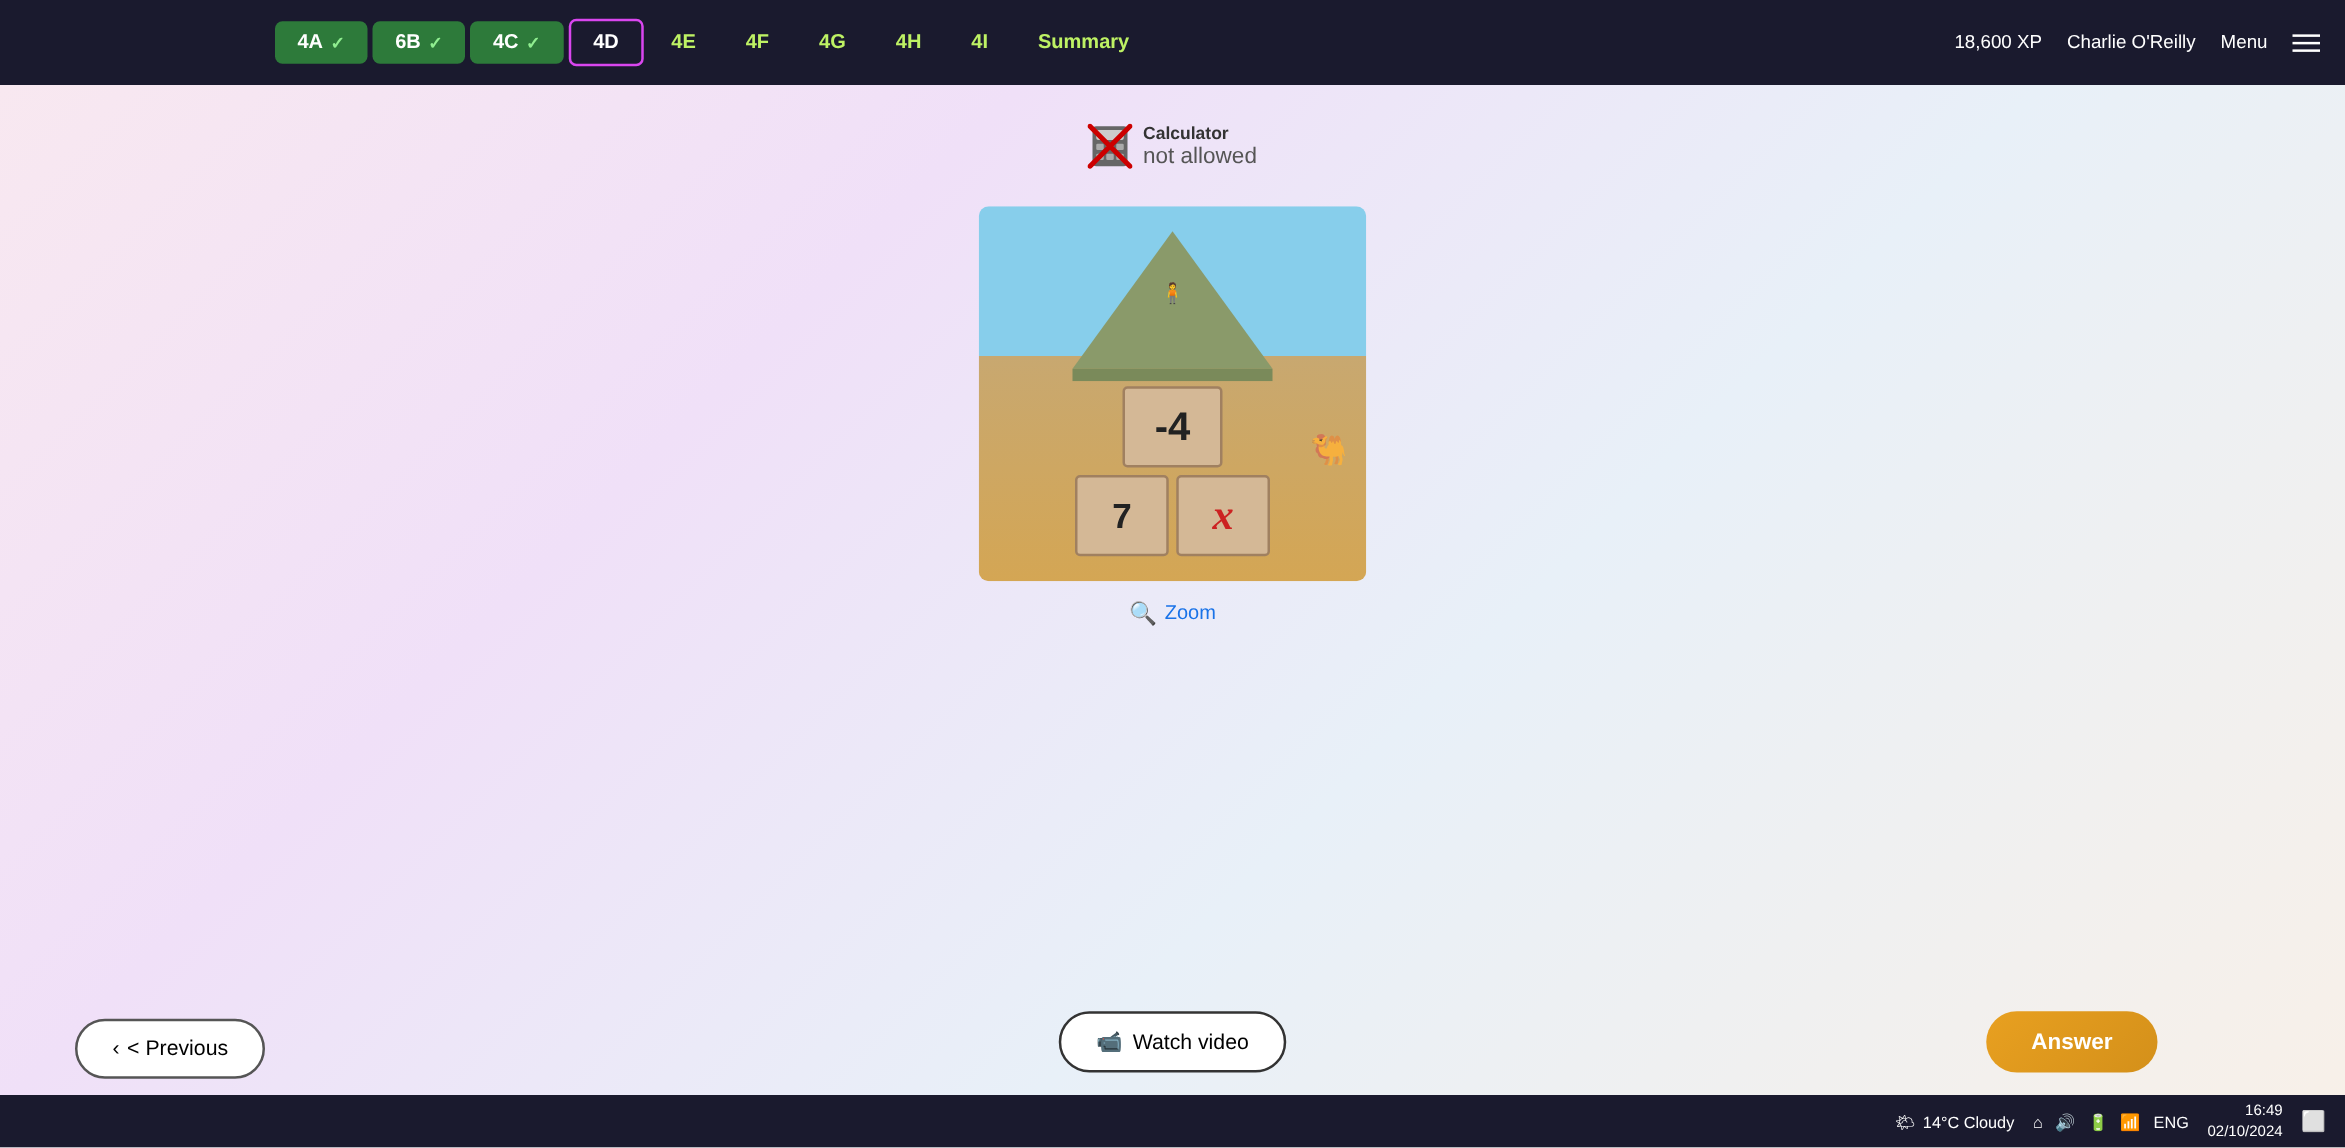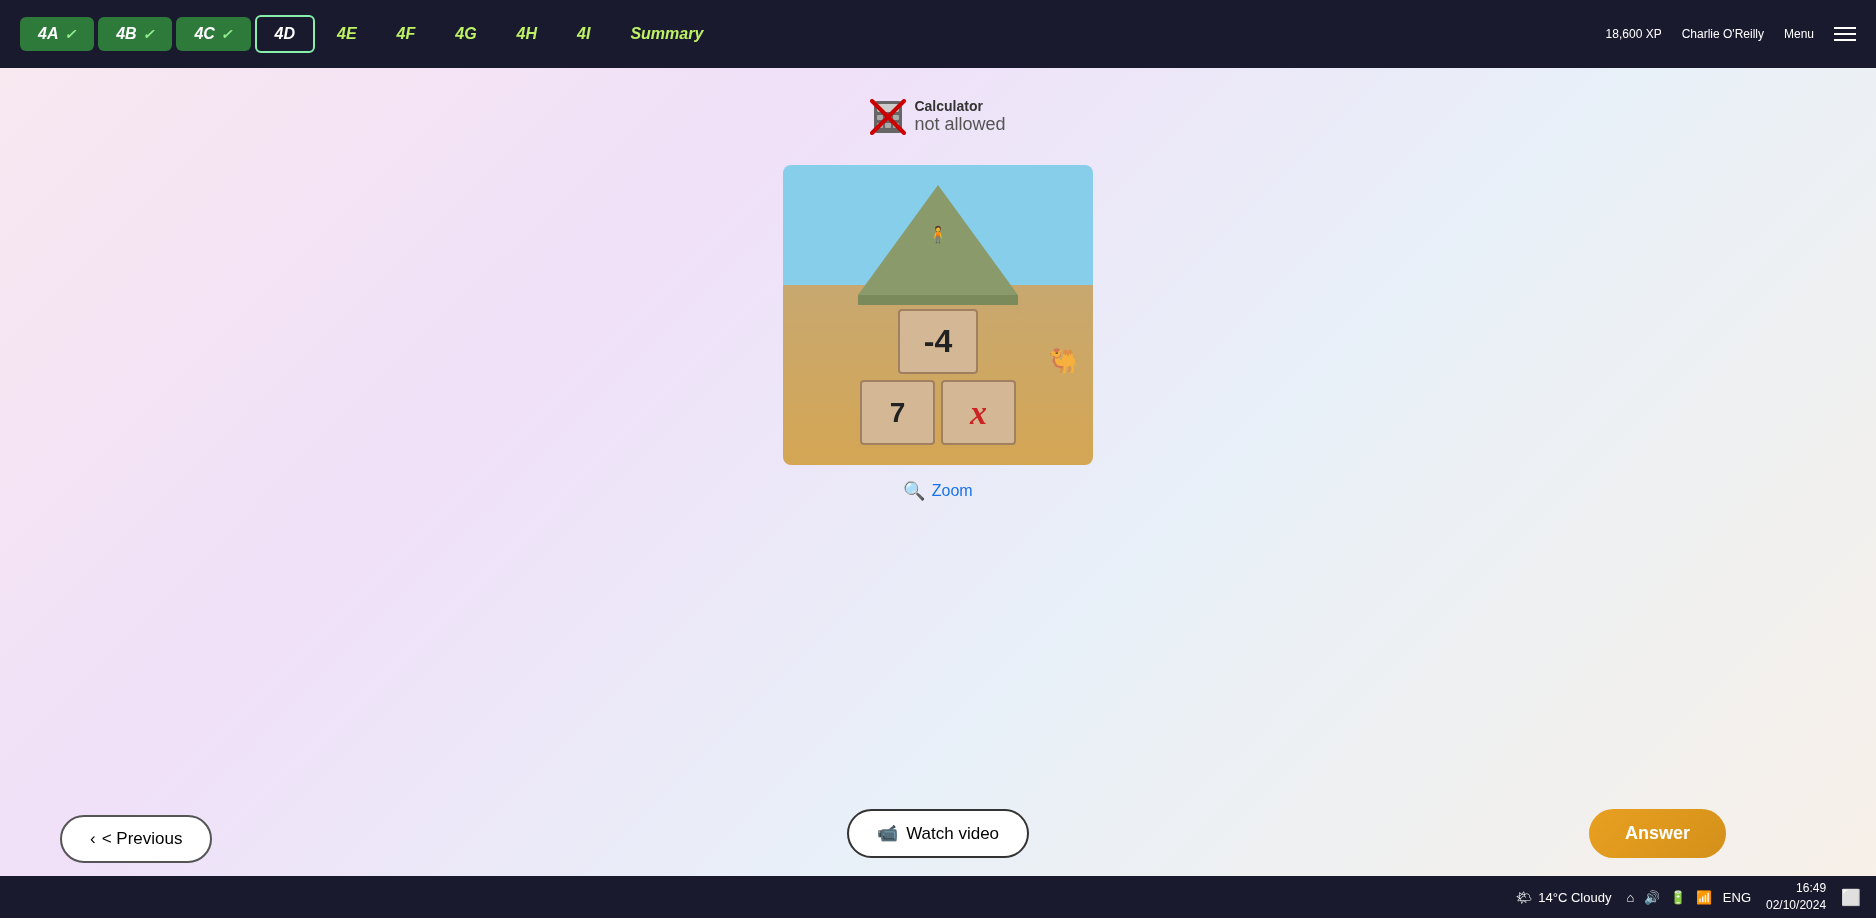--- a/index.html
+++ b/index.html
@@ -25,42 +25,42 @@
 
     .top-bar-right {
       position: absolute;
       right: 20px;
       top: 50%;
       transform: translateY(-50%);
       display: flex;
       align-items: center;
       gap: 20px;
       color: white;
-      font-size: 12px;
+      font-size: 15px;
     }
 
     .menu-btn {
       display: flex;
       flex-direction: column;
       gap: 4px;
       cursor: pointer;
     }
     .menu-btn span {
       display: block;
       width: 22px;
       height: 2px;
       background: white;
     }
 
     
     .nav-tabs {
       display: flex;
       align-items: center;
       gap: 4px;
-      font-style: italic;
+      margin-left: 200px;
     }
 
     .tab {
       padding: 8px 18px;
       border-radius: 6px;
       font-size: 16px;
       font-weight: bold;
       cursor: pointer;
       color: white;
       display: flex;
@@ -68,21 +68,21 @@
       gap: 6px;
     }
 
     .tab.completed {
       background: #2d7a3a;
       color: white;
     }
 
     .tab.active {
       background: #1a1a2e;
-      border: 2px solid #86efac;
+      border: 2px solid #d946ef;
       color: white;
     }
 
     .tab.inactive {
       background: transparent;
       color: #bef264;
     }
 
     .tab .check {
       color: #90ee90;
@@ -335,21 +335,21 @@
 </head>
 <body>
 
 <div class="top-bar">
   <div class="nav-tabs">
     <div class="tab completed">
       <span>4A</span>
       <span class="check">✓</span>
     </div>
     <div class="tab completed">
-      <span>4B</span>
+      <span>6B</span>
       <span class="check">✓</span>
     </div>
     <div class="tab completed">
       <span>4C</span>
       <span class="check">✓</span>
     </div>
     <div class="tab active">
       <span>4D</span>
     </div>
     <div class="tab inactive">

